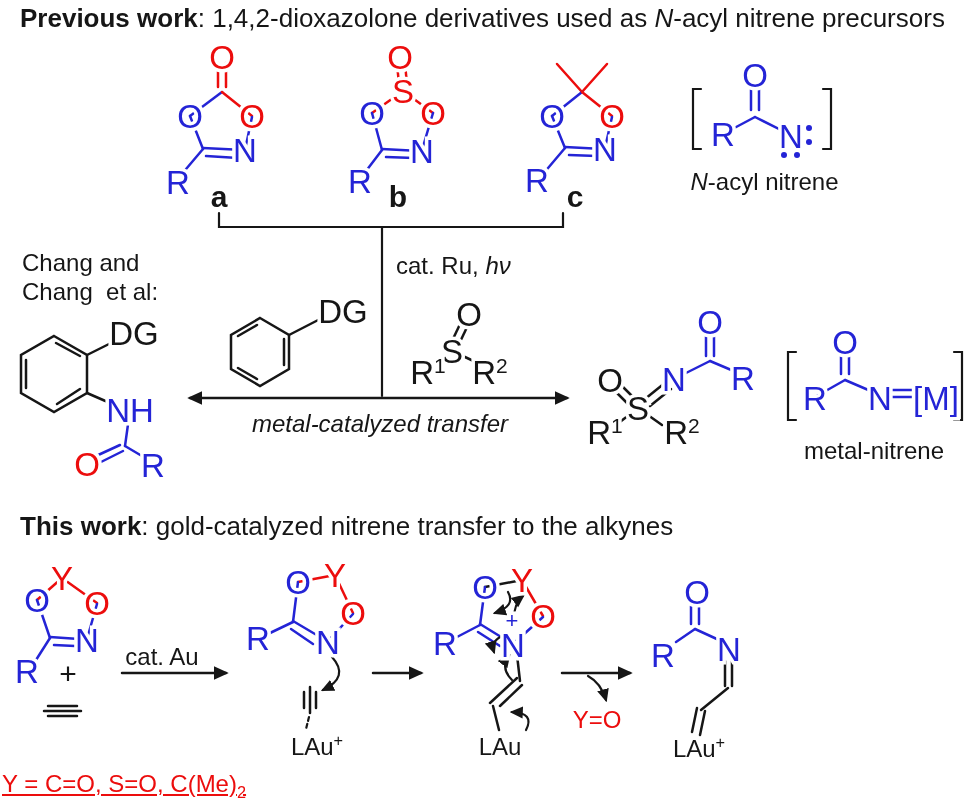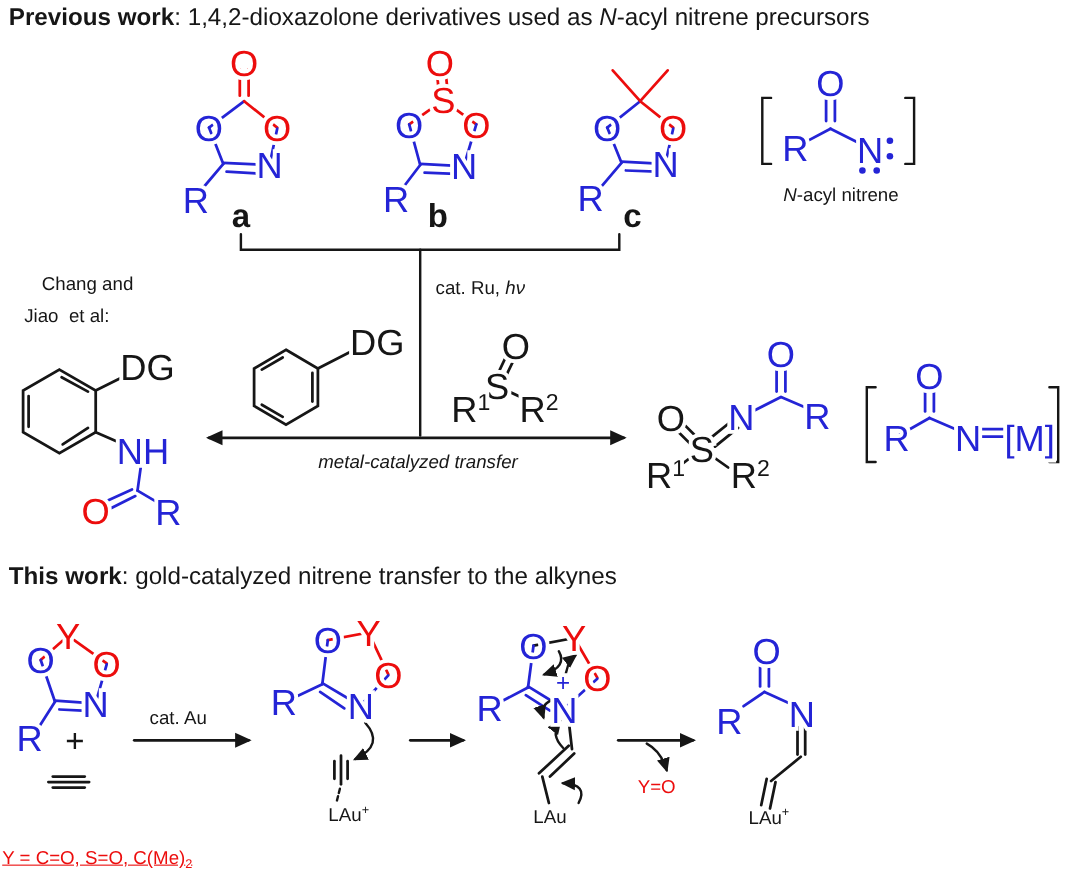--- a/index.html
+++ b/index.html
@@ -1,20 +1,20 @@
 <!DOCTYPE html>
 <html style="--blue: #2424d6; --red: #ec0d0d; --black: #161616;"><head>
 <meta charset="utf-8">
 <style>
   html,body{margin:0;padding:0;background:#fff;}
   #canvas{position:relative;width:980px;height:806px;background:#fff;overflow:hidden;
           font-family:"Liberation Sans",sans-serif;color:#161616;}
   .txt{position:absolute;white-space:pre;}
-  .c27{font-size:17px;}
-  .c26{font-size:22px;}
+  .c27{font-size:24px;}
+  .c26{font-size:26px;margin-left:12px;}
   .ital{font-style:italic;}
   .bold{font-weight:bold;}
   .center{text-align:center;}
   .red{color:var(--red);}
   .rlabel{font-size:30px;font-weight:bold;text-align:center;width:30px;}
   sup{font-size:0.68em;}
   sub{font-size:0.68em;}
   svg{position:absolute;left:0;top:0;}
   .bk{stroke:var(--black);stroke-width:2.5;fill:none;stroke-linecap:round;}
   .bb{stroke:var(--blue);stroke-width:2.5;fill:none;stroke-linecap:round;}
@@ -271,25 +271,26 @@
   </svg>
 
   <div class="txt c26" style="left:8px;top:3px;"><span class="bold">Previous work</span><span>: 1,4,2-dioxazolone derivatives used as </span><span class="ital">N</span><span>-acyl nitrene precursors</span></div>
 
   <div class="txt rlabel" style="left:204px;top:180px;">a</div>
   <div class="txt rlabel" style="left:383px;top:180px;">b</div>
   <div class="txt rlabel" style="left:560px;top:180px;">c</div>
 
   <div class="txt c27 center" style="left:662px;top:168px;width:205px;"><span class="ital">N</span><span>-acyl nitrene</span></div>
 
-  <div class="txt c27" style="left:22px;top:249px;margin-left:16px;">Chang and</div>
-  <div class="txt c27" style="left:22px;top:278px;">Jiao  et al:</div>
+  <div class="txt c27" style="left:22px;top:249px;">Chang and</div>
+  <div class="txt c27" style="left:22px;top:278px;">Chang  et al:</div>
   <div class="txt c27" style="left:396px;top:252px;"><span>cat. Ru, </span><span class="ital">hν</span></div>
 
   <div class="txt c27 ital center" style="left:200px;top:410px;width:360px;">metal-catalyzed transfer</div>
+  <div class="txt c27 center" style="left:786px;top:437px;width:176px;">metal-nitrene</div>
 
   <div class="txt c26" style="left:8px;top:511px;"><span class="bold">This work</span><span>: gold-catalyzed nitrene transfer to the alkynes</span></div>
 
   <div class="txt c27 center" style="left:116px;top:643px;width:92px;">cat. Au</div>
 
   <div class="txt c27 center" style="left:274px;top:731px;width:86px;"><span>LAu</span><sup>+</sup></div>
   <div class="txt c27 center" style="left:468px;top:733px;width:64px;">LAu</div>
   <div class="txt c27 center" style="left:654px;top:733px;width:90px;"><span>LAu</span><sup>+</sup></div>
 
   <div class="txt c27 red center" style="left:557px;top:706px;width:80px;">Y=O</div>

